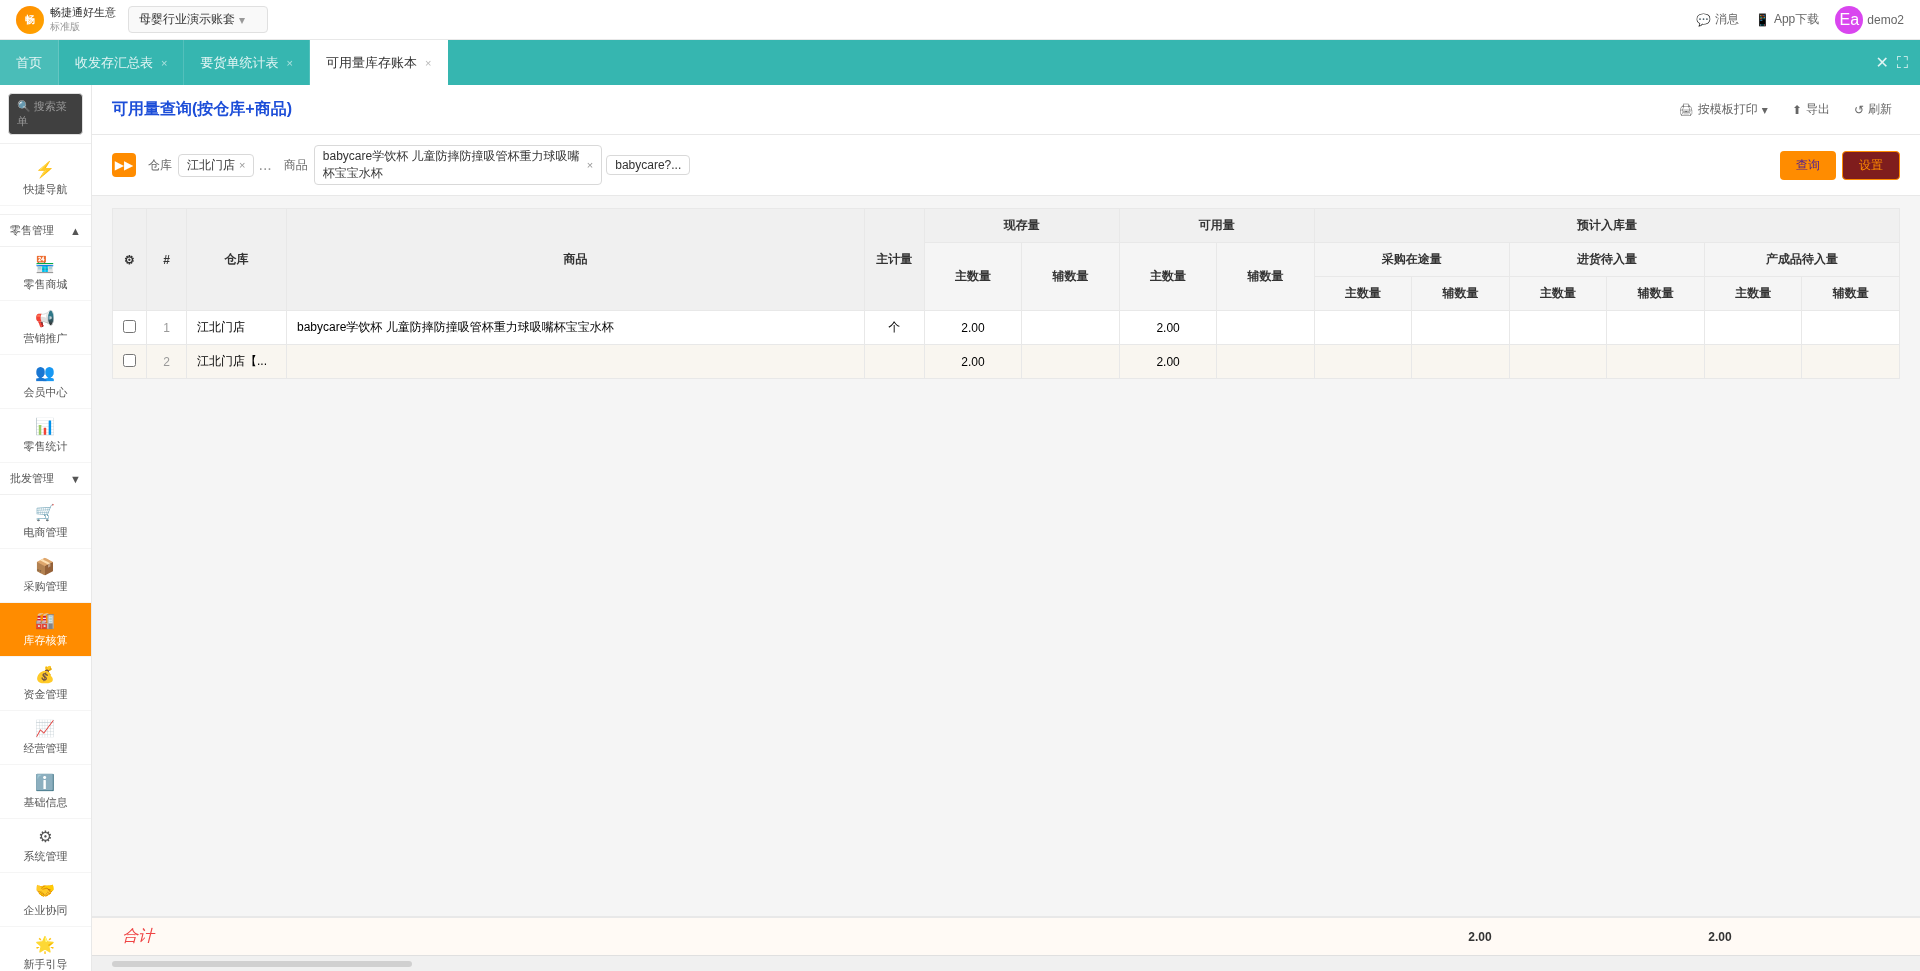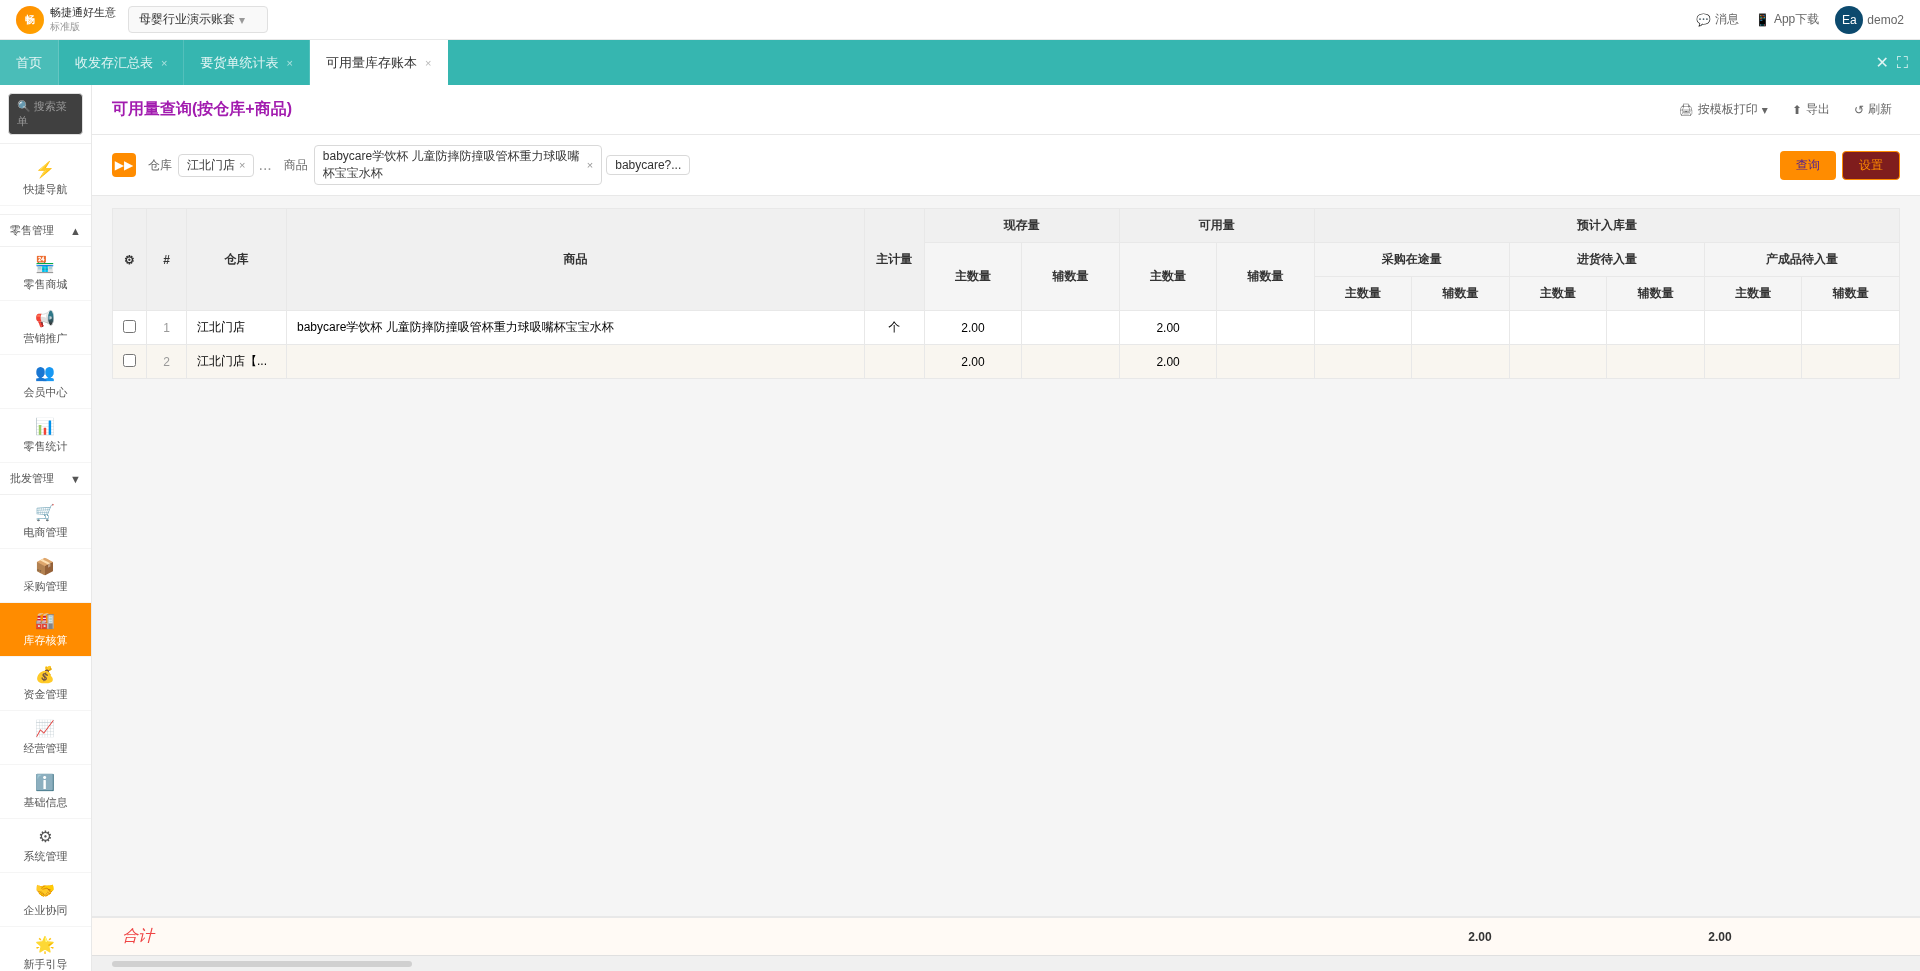--- a/index.html
+++ b/index.html
@@ -15,21 +15,21 @@
       padding: 0 16px;
       justify-content: space-between;
       flex-shrink: 0;
     }
     .top-bar-left { display: flex; align-items: center; gap: 12px; }
     .logo-area { display: flex; align-items: center; gap: 6px; }
     .logo-icon { width: 28px; height: 28px; background: linear-gradient(135deg, #ff8c00, #ffa500); border-radius: 50%; display: flex; align-items: center; justify-content: center; color: white; font-size: 10px; font-weight: bold; }
     .org-selector { display: flex; align-items: center; gap: 4px; background: #f9f9f9; border: 1px solid #e0e0e0; border-radius: 4px; padding: 4px 10px; cursor: pointer; font-size: 12px; color: #333; min-width: 140px; }
     .top-bar-right { display: flex; align-items: center; gap: 16px; }
     .top-bar-action { display: flex; align-items: center; gap: 4px; cursor: pointer; color: #666; font-size: 12px; }
-    .user-avatar { width: 28px; height: 28px; border-radius: 50%; background: #0c4a6e; display: flex; align-items: center; justify-content: center; color: white; font-size: 12px; }
+    .user-avatar { width: 28px; height: 28px; border-radius: 50%; background: #d946ef; display: flex; align-items: center; justify-content: center; color: white; font-size: 16px; }
 
     
     .nav-tabs-bar {
       height: 45px;
       background: #36b6b0;
       display: flex;
       align-items: stretch;
       flex-shrink: 0;
       position: relative;
     }
@@ -99,21 +99,21 @@
     
     .page-header {
       background: #fff;
       padding: 12px 20px;
       display: flex;
       align-items: center;
       justify-content: space-between;
       border-bottom: 1px solid #e8e8e8;
       flex-shrink: 0;
     }
-    .page-title { font-size: 16px; font-weight: 600; color: #a21caf; }
+    .page-title { font-size: 16px; font-weight: 600; color: #1d4ed8; }
     .page-actions { display: flex; align-items: center; gap: 8px; }
     .page-action-btn {
       display: flex; align-items: center; gap: 4px;
       background: none; border: none; cursor: pointer;
       color: #666; font-size: 12px; padding: 4px 8px;
       border-radius: 4px;
     }
 
     
     .filter-area {

